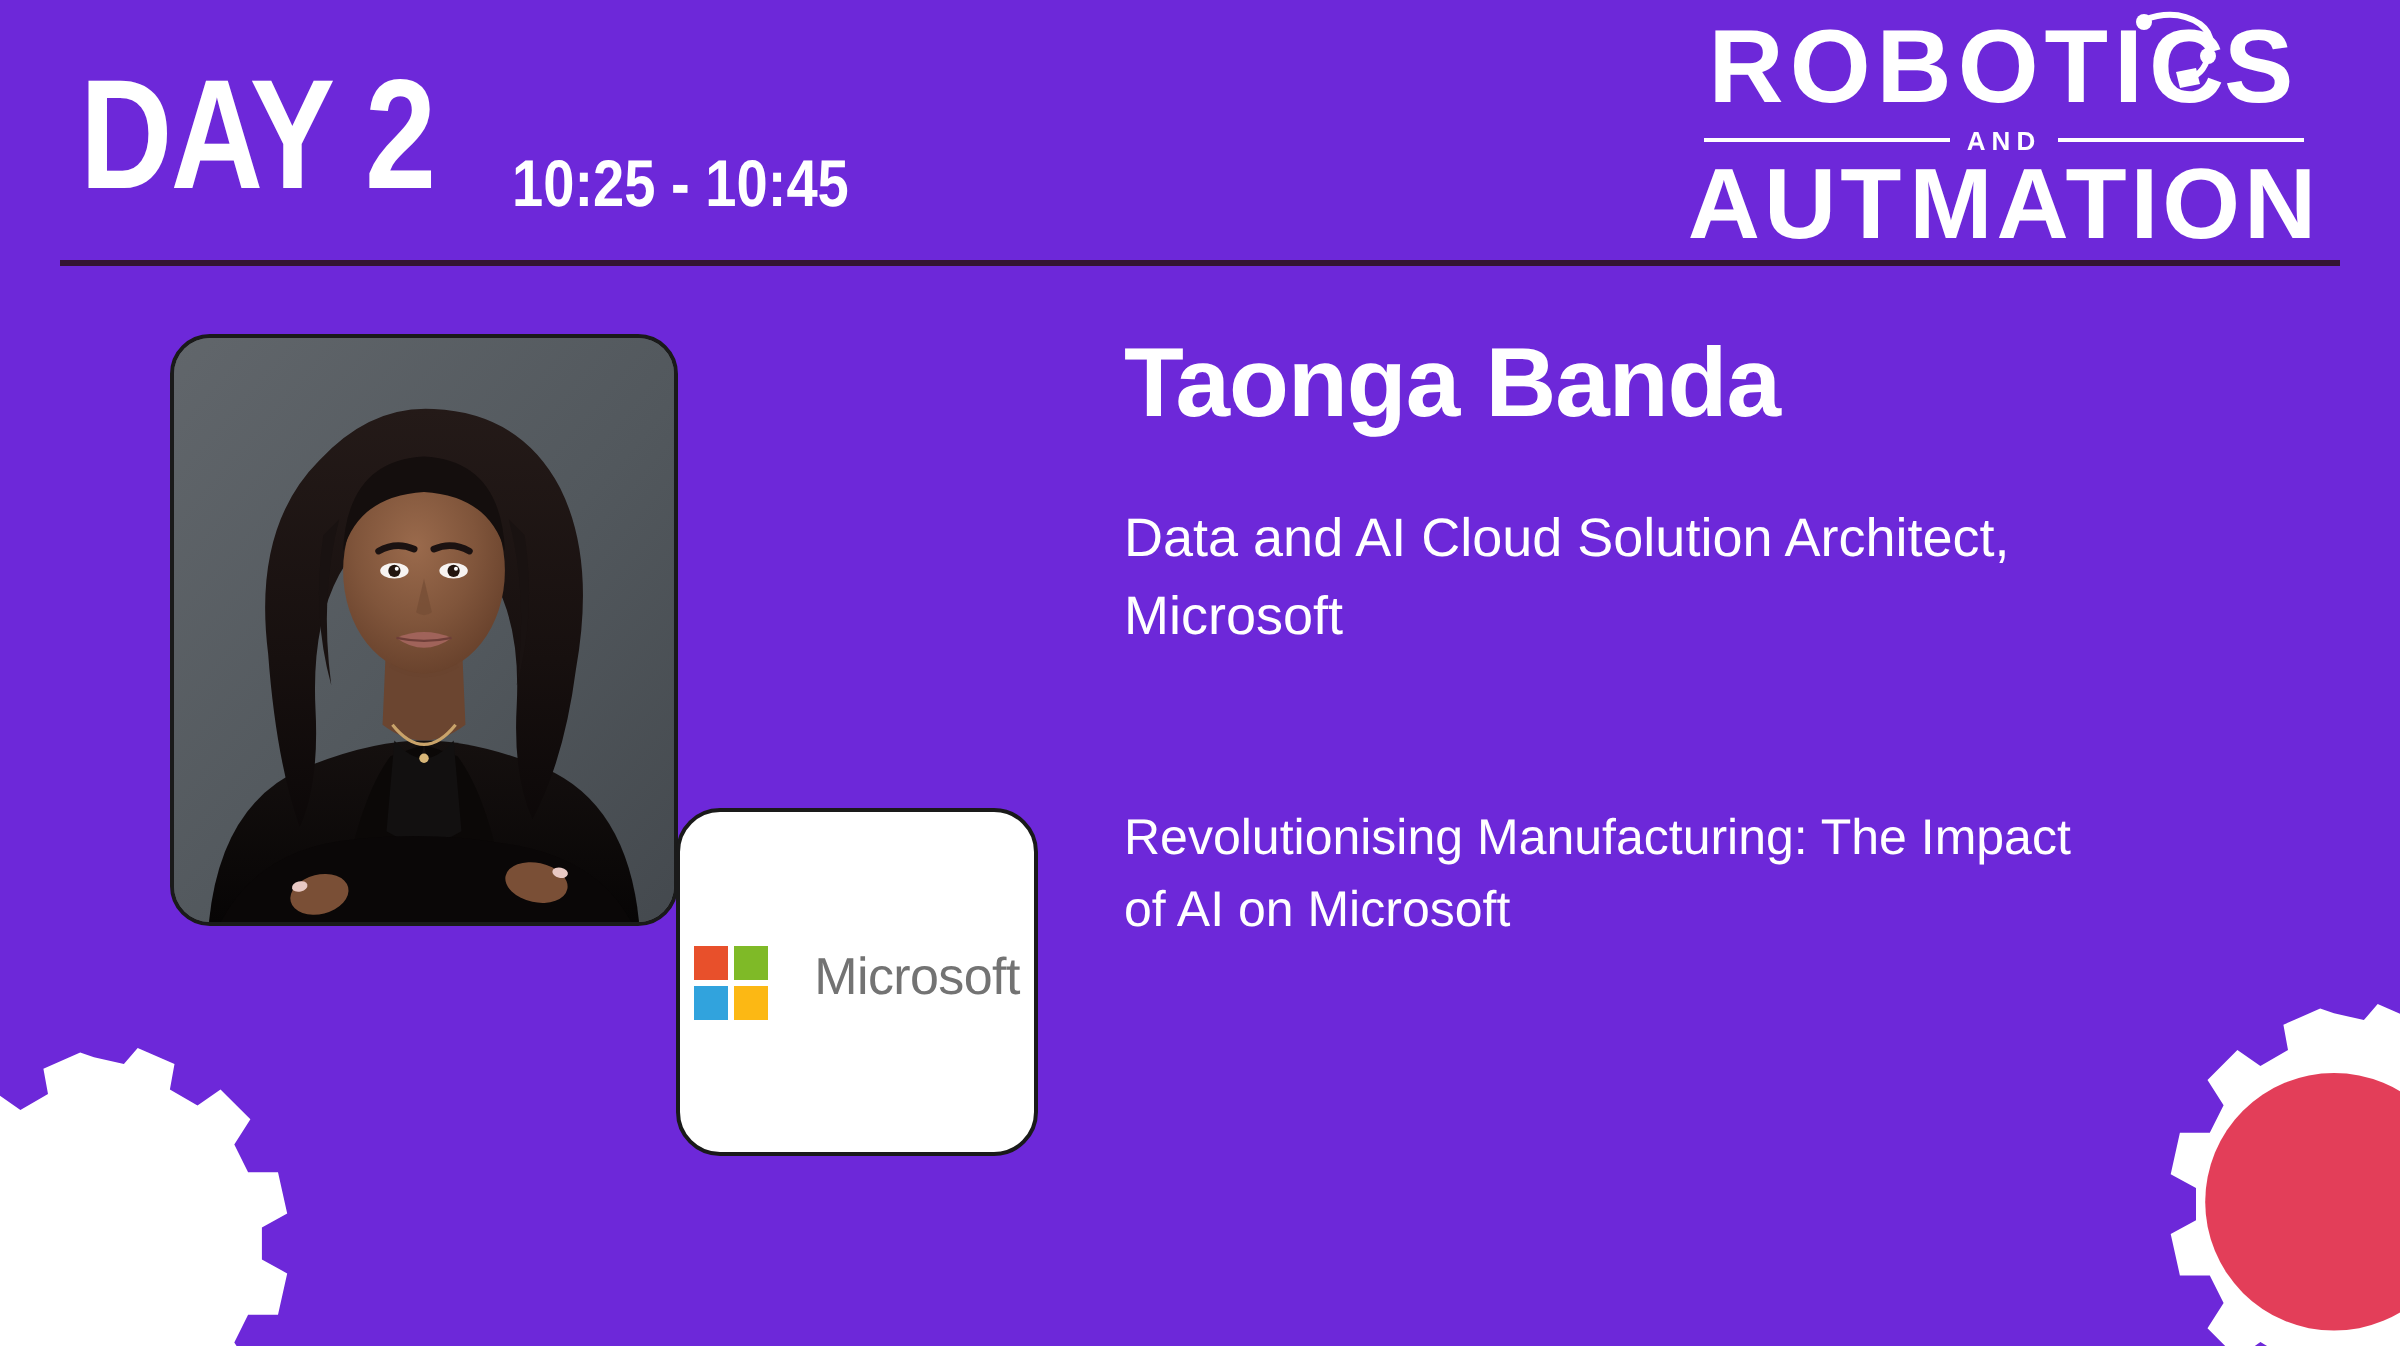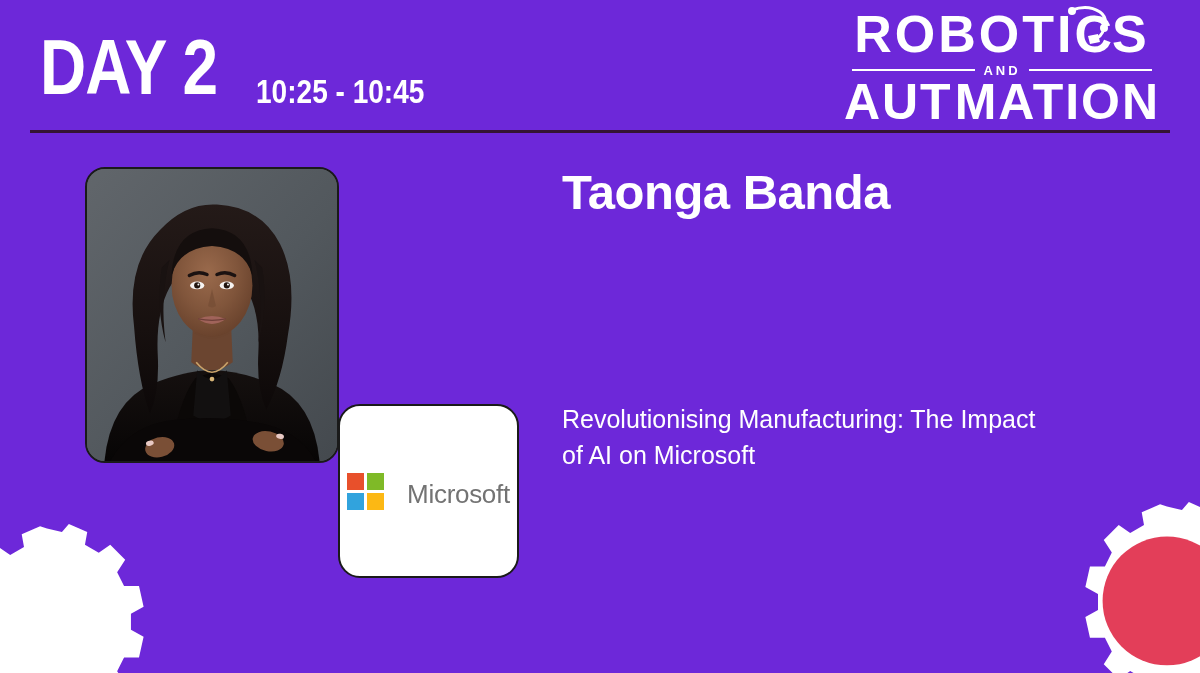--- a/index.html
+++ b/index.html
@@ -102,21 +102,21 @@
 
   
   .company-card {
     position:absolute; left:338px; top:404px;
     width:181px; height:174px;
     background:#FFFFFF;
     border:2px solid #1A1A1A;
     border-radius:22px;
     display:flex; align-items:center; justify-content:center;
   }
-  .ms-logo { display:flex; align-items:flex-end; gap:23px; }
+  .ms-logo { display:flex; align-items:flex-start; gap:23px; }
   .ms-squares {
     display:grid;
     grid-template-columns:17px 17px;
     grid-template-rows:17px 17px;
     gap:3px;
   }
   .ms-sq { width:17px; height:17px; }
   .ms-name {
     font-family:"Liberation Sans", sans-serif;
     font-size:26px; font-weight:400; color:#737373;
@@ -293,20 +293,21 @@
         <span class="ms-sq" style="background:#7FBA27"></span>
         <span class="ms-sq" style="background:#31A3DD"></span>
         <span class="ms-sq" style="background:#FCB814"></span>
       </div>
       <span class="ms-name">Microsoft</span>
     </div>
   </div>
 
   <div class="speaker-name">Taonga Banda</div>
 
+  <div class="speaker-role">Data and AI Cloud Solution Architect, Microsoft</div>
 
   <div class="talk-title">Revolutionising Manufacturing: The Impact of AI on Microsoft</div>
 
   <svg class="gear-bottom-left" viewBox="0 0 200 200">
     <g fill="#FFFFFF">
       <path d="M100 4 L113 7 L119 0 L135 7 L133 18 L145 25 L155 18 L168 31 L161 42 L167 54 L180 54
                L184 72 L173 78 L173 92 L184 98 L180 116 L167 116 L161 128 L168 139 L155 152
                L145 145 L133 152 L135 163 L119 170 L113 163 L100 166 L94 174 L78 166 L80 154
                L68 147 L58 154 L45 141 L52 130 L46 118 L33 118 L29 100 L40 94 L40 80 L29 74
                L33 56 L46 56 L52 44 L45 33 L58 20 L68 27 L80 20 L78 9 L94 2 Z"></path>

